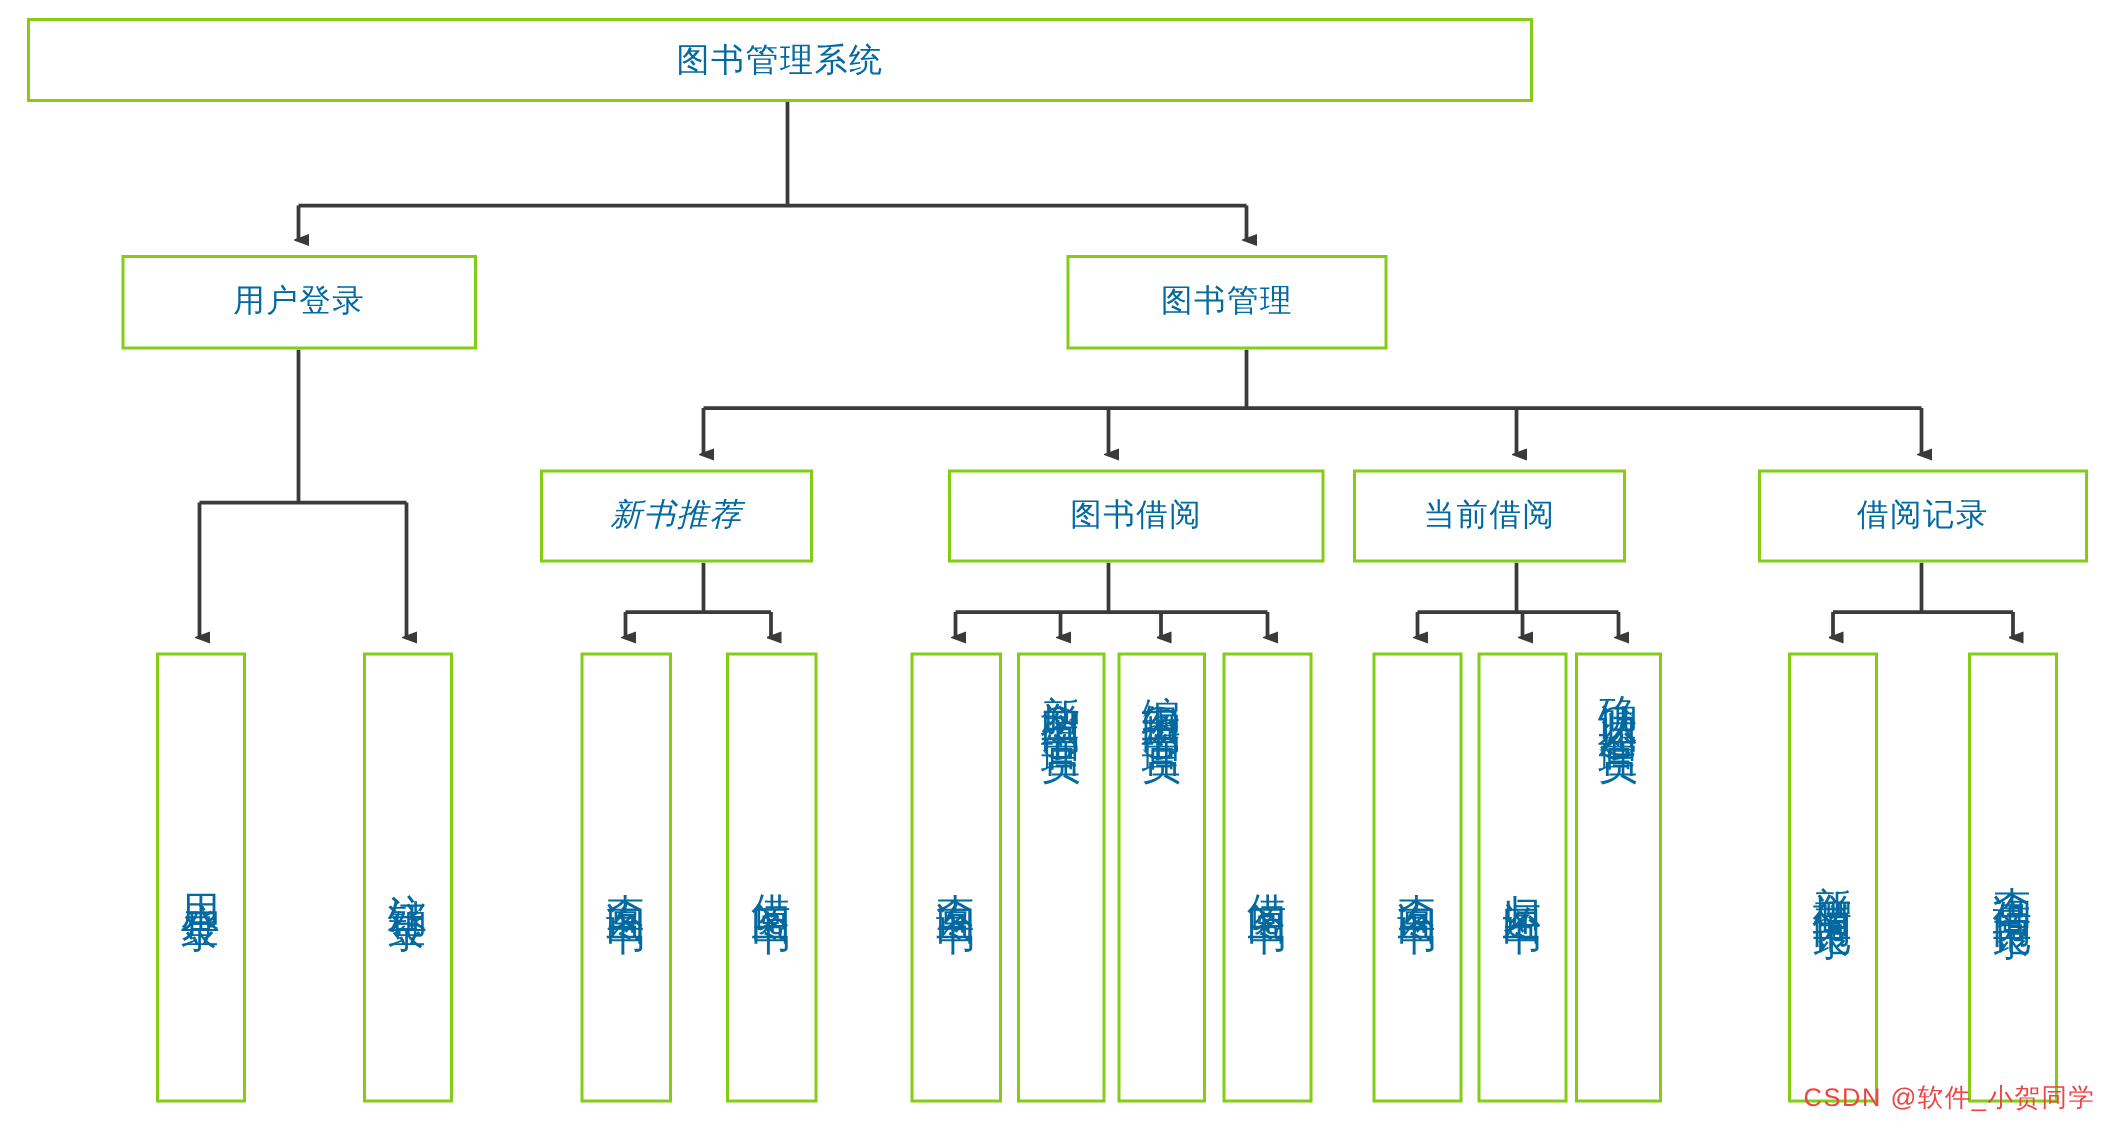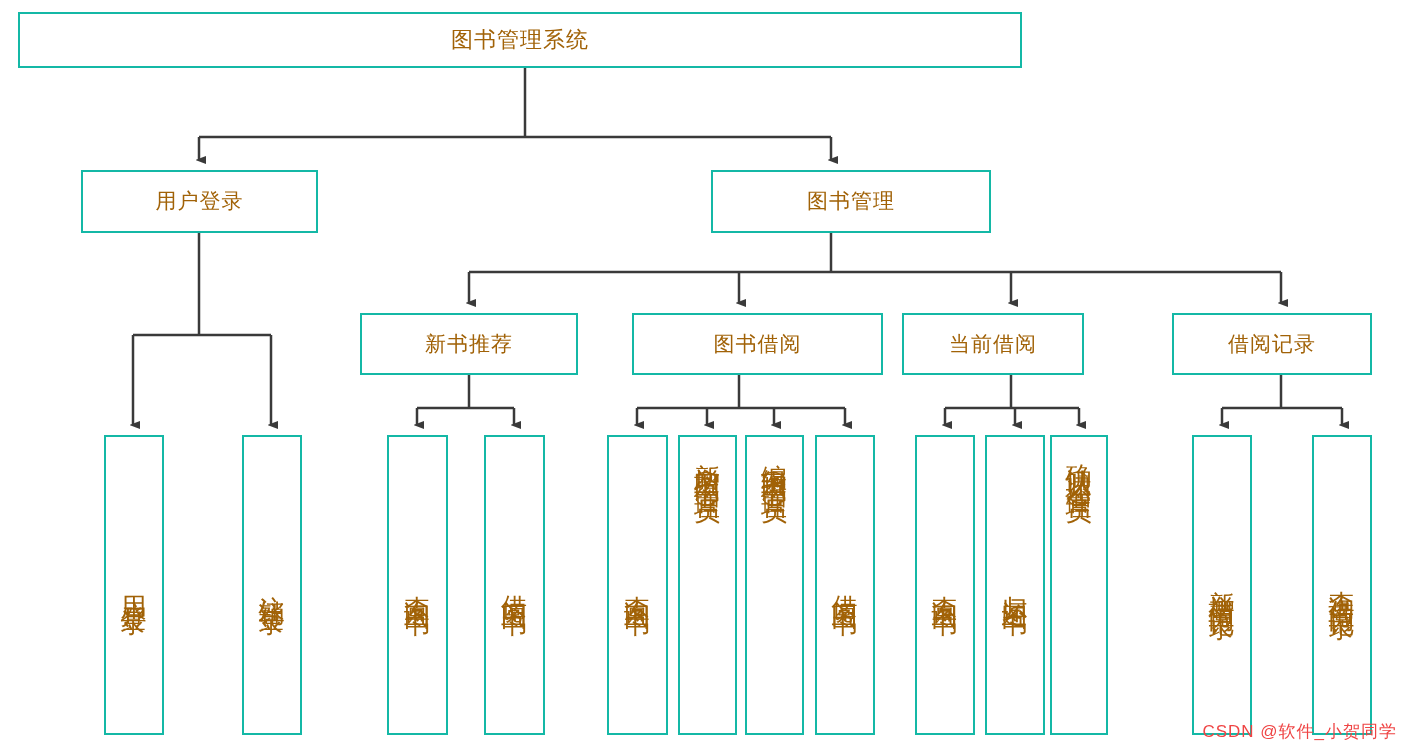--- a/index.html
+++ b/index.html
@@ -21,26 +21,26 @@
     position: absolute;
     left: 0;
     top: 0;
     width: 1405px;
     height: 747px;
     pointer-events: none;
   }
   .node {
     position: absolute;
     box-sizing: border-box;
-    border: 2px solid #14b8a6;
+    border: 2px solid #84cc16;
     background: #ffffff;
     display: flex;
     align-items: center;
     justify-content: center;
-    color: #a16207;
+    color: #0369a1;
   }
   .node .label {
     display: block;
     text-align: center;
     line-height: 1.05;
     white-space: nowrap;
   }
   
   .node.horiz .label {
     font-size: 21px;
@@ -135,34 +135,34 @@
     </g>
   </svg>
 
   <div class="node horiz root" style="left:18px; top:12px; width:1004px; height:56px;">
     <span class="label">图书管理系统</span>
   </div>
 
   <div class="node horiz" style="left:81px; top:170px; width:237px; height:63px;">
     <span class="label">用户登录</span>
   </div>
-  <div class="node horiz" style="left:711px; top:170px; width:280px; height:63px;">
+  <div class="node horiz" style="left:711px; top:170px; width:214px; height:63px;">
     <span class="label">图书管理</span>
   </div>
 
-  <div class="node horiz" style="left:360px; top:313px; width:218px; height:62px;">
+  <div class="node horiz" style="left:360px; top:313px; width:182px; height:62px;font-style:italic;">
     <span class="label">新书推荐</span>
   </div>
   <div class="node horiz" style="left:632px; top:313px; width:251px; height:62px;">
     <span class="label">图书借阅</span>
   </div>
   <div class="node horiz" style="left:902px; top:313px; width:182px; height:62px;">
     <span class="label">当前借阅</span>
   </div>
-  <div class="node horiz" style="left:1172px; top:313px; width:200px; height:62px;align-items:center;">
+  <div class="node horiz" style="left:1172px; top:313px; width:220px; height:62px;align-items:center;">
     <span class="label">借阅记录</span>
   </div>
 
   <div class="node vert center" style="left:104px; top:435px; width:60px; height:300px;">
     <span class="label">用户登录</span>
   </div>
   <div class="node vert center" style="left:242px; top:435px; width:60px; height:300px;">
     <span class="label">注销登录</span>
   </div>
 

